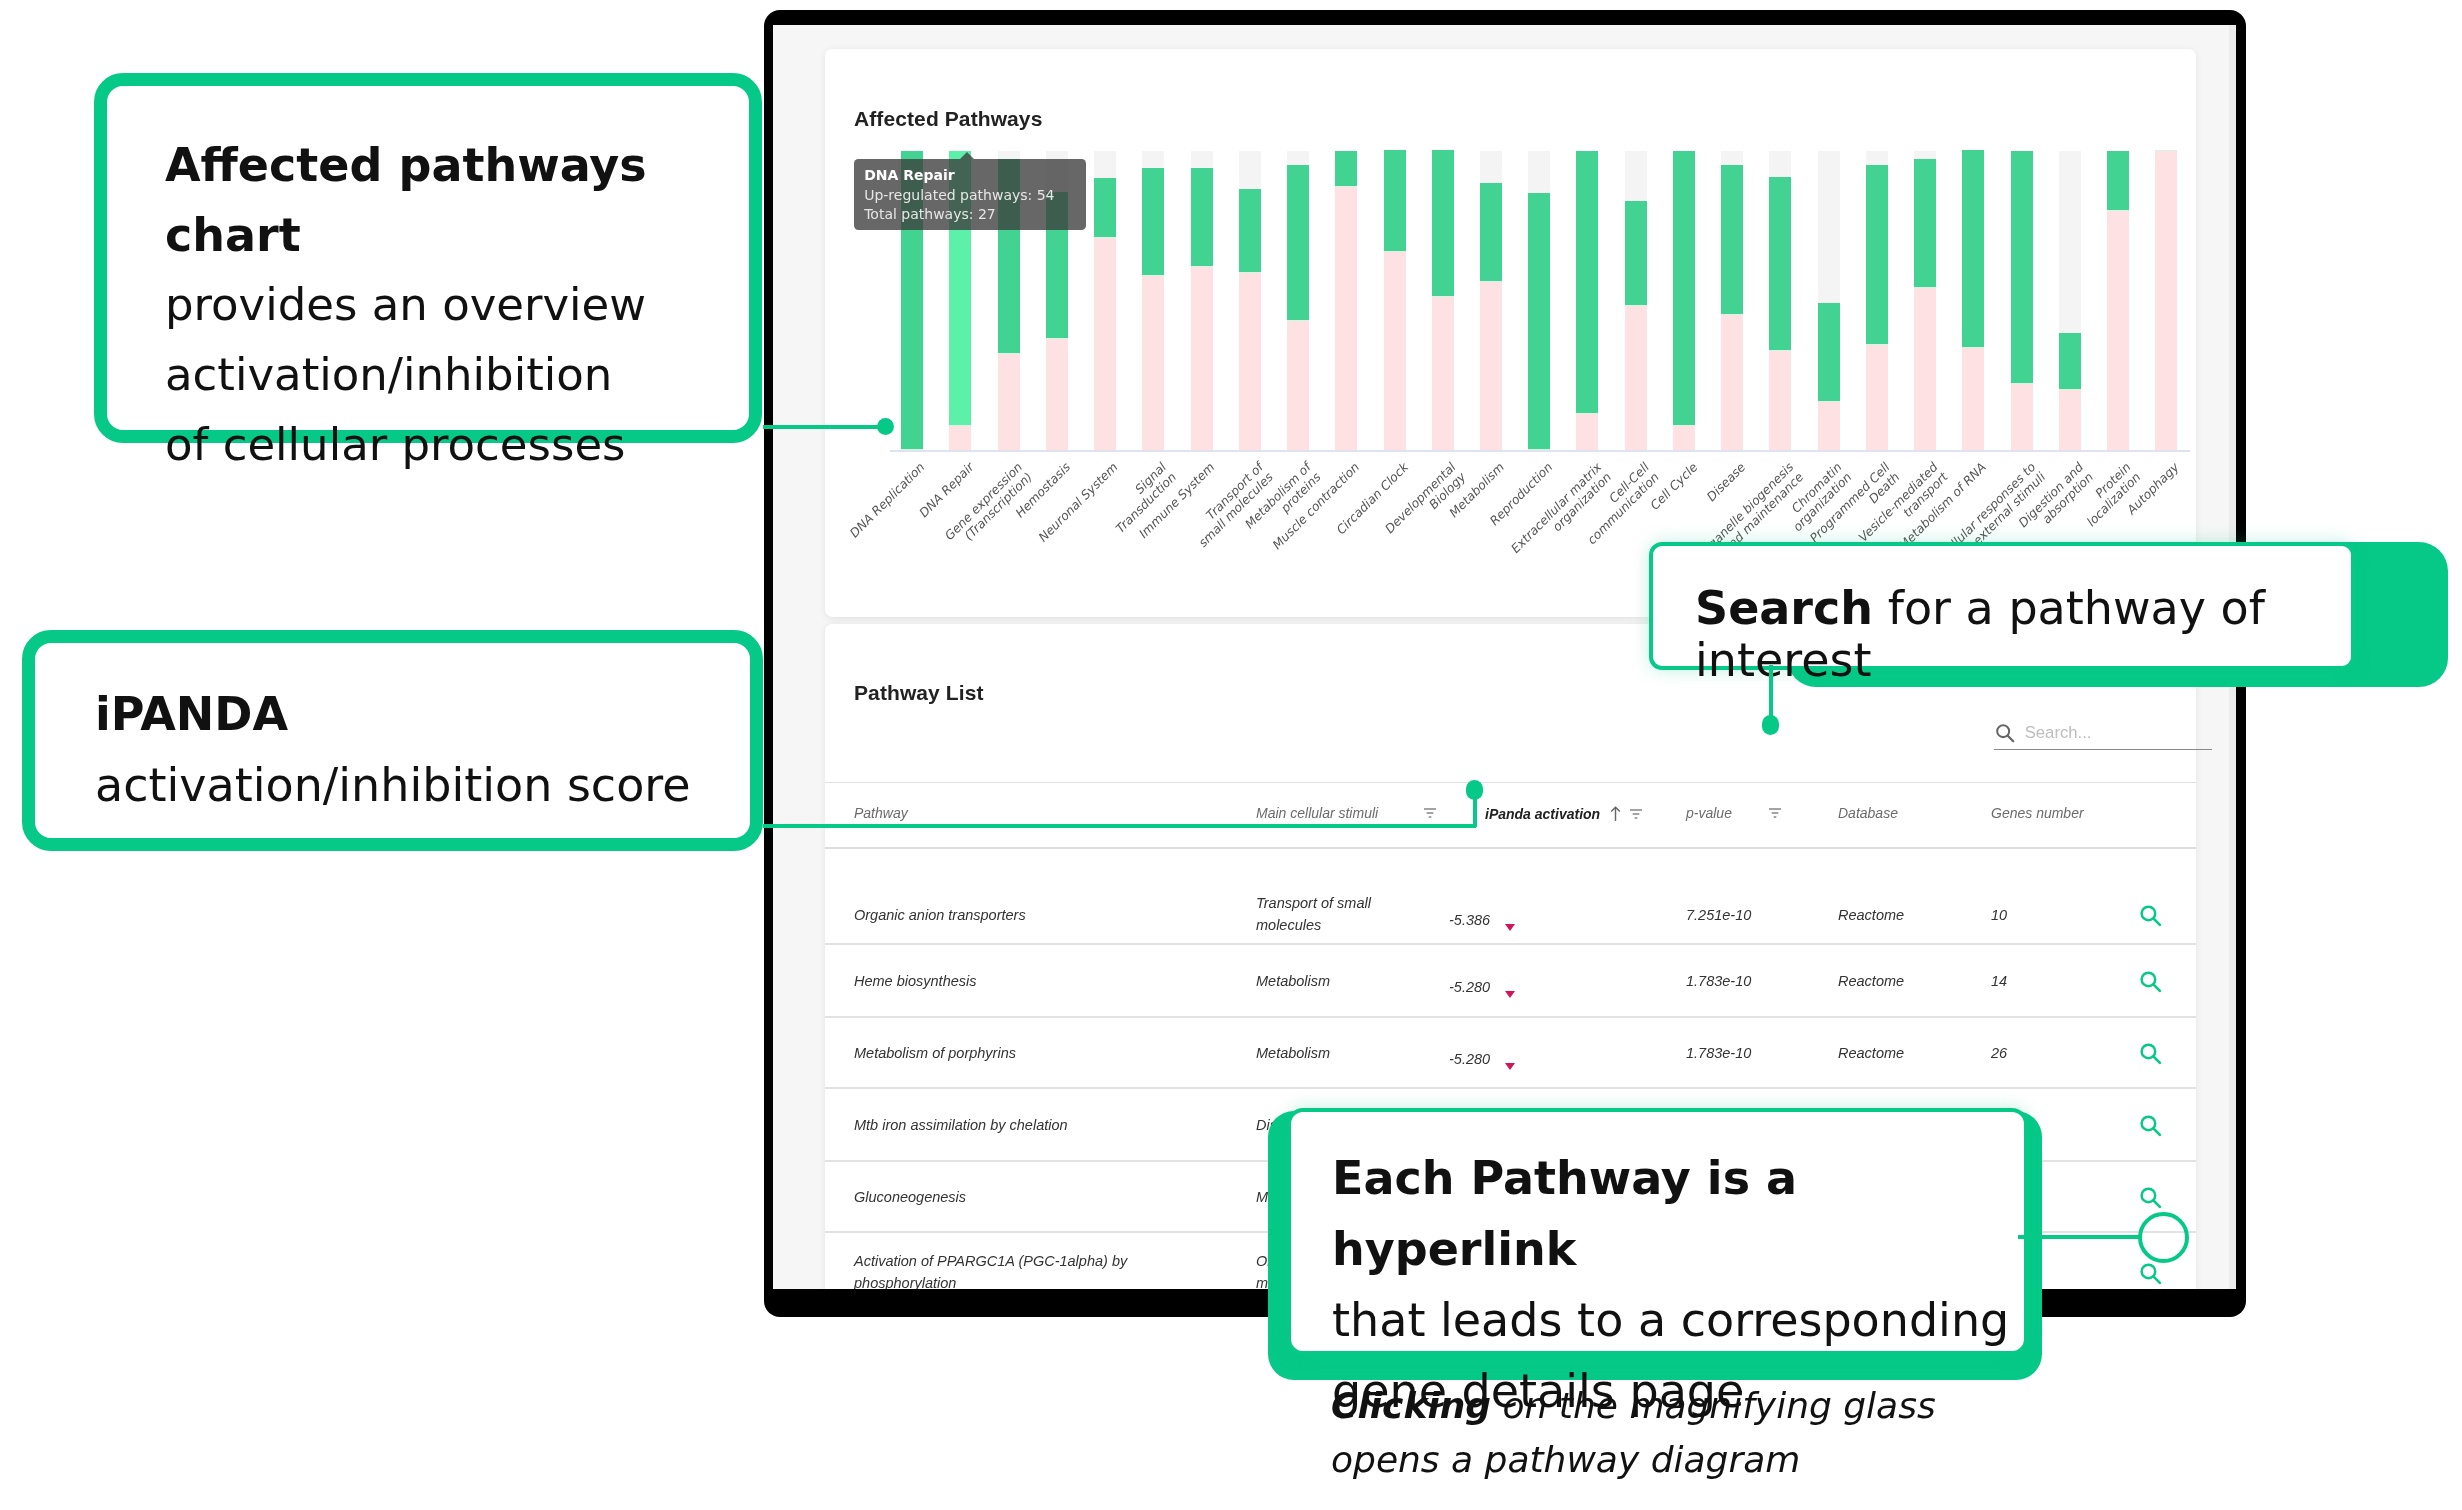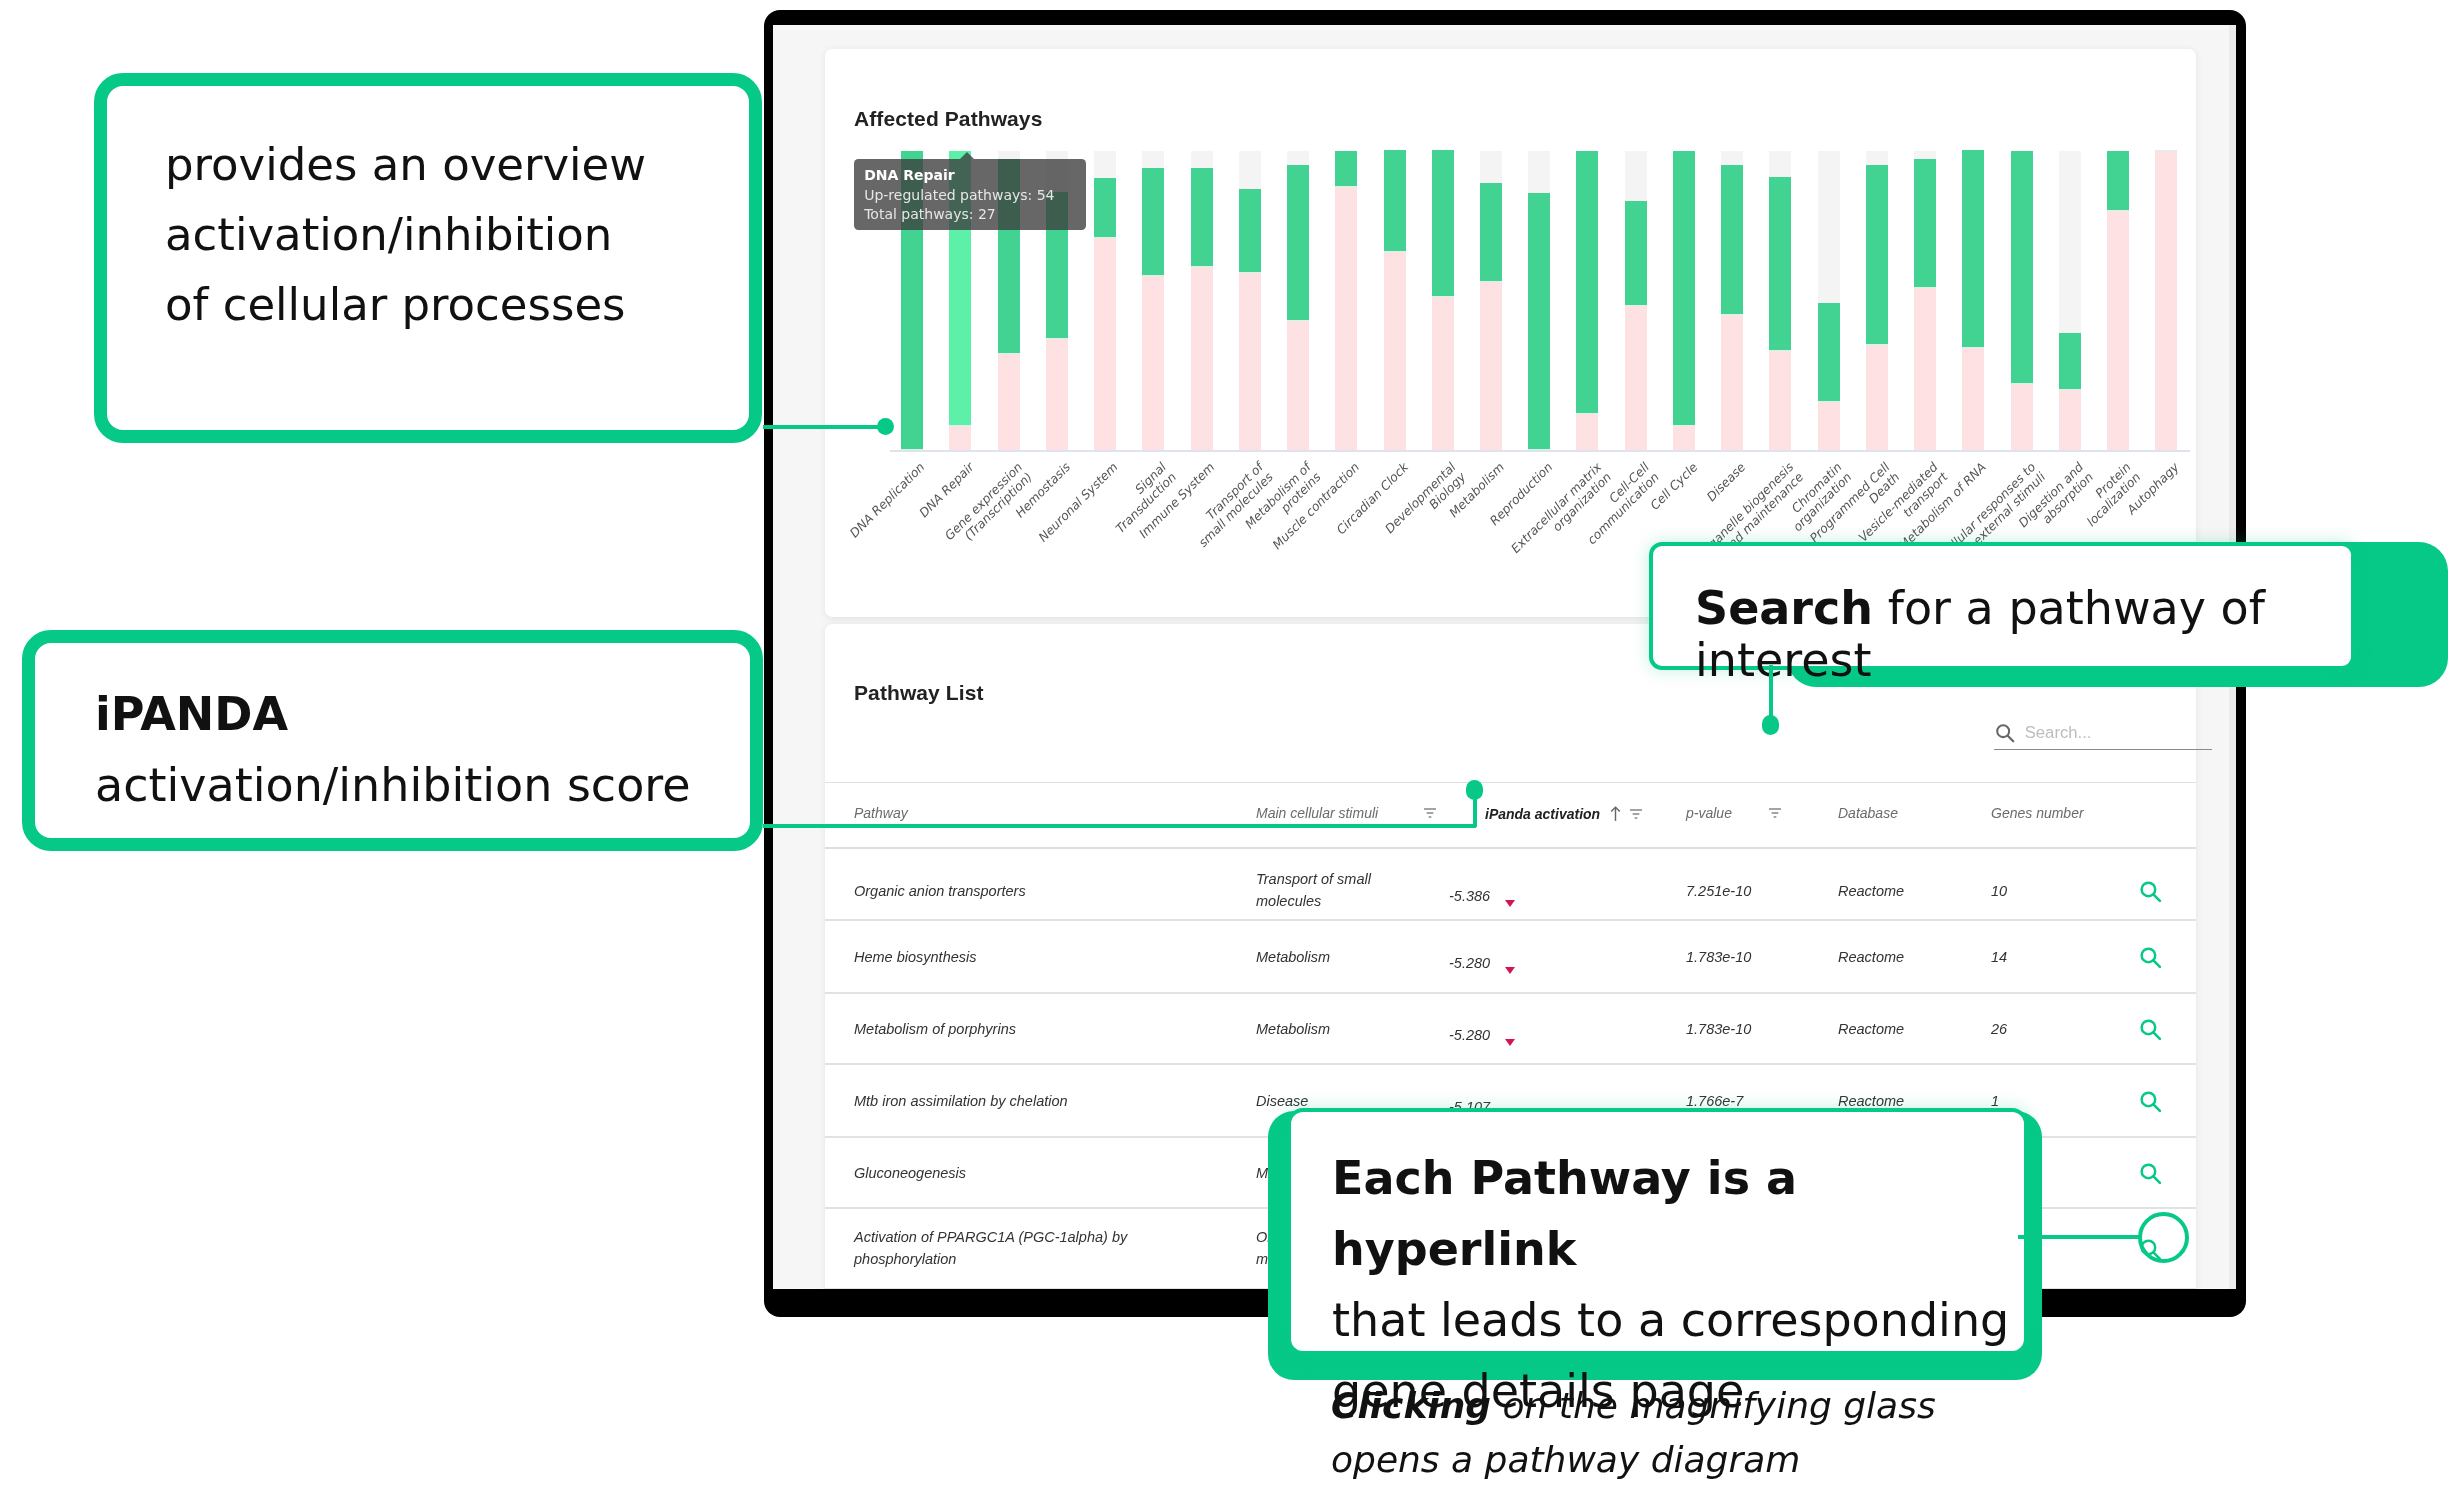--- a/index.html
+++ b/index.html
@@ -422,21 +422,21 @@
         </div>
         <div class="th" style="left:1013px">
           <span>Database</span>
         </div>
         <div class="th" style="left:1166px">
           <span>Genes number</span>
         </div>
       </div>
 
       <div id="table-body">
-          <div class="trow" style="height: 72px;">
+          <div class="trow" style="height: 72px; margin-top: 24px;">
             <div class="td pathway" style="top: 30.5px;">Organic anion transporters</div>
             <div class="td process" style="top: 19px;">Transport of small molecules</div>
             <div class="td pvalue" style="top: 30.5px;">7.251e-10</div>
             <div class="td database" style="top: 30.5px;">Reactome</div>
             <div class="td genes" style="top: 30.5px;">10</div>
             <div class="td score" style="top: 36px;">
               <span>-5.386</span>
               <span class="down-arrow"></span>
             </div>
             <div class="td action" style="top: 30px;"><svg viewBox="0 0 24 24" width="25" height="25">
@@ -512,20 +512,21 @@
               </svg></div>
           </div>
         </div>
     </div>
   </div>
 
   <div class="scrollbar-track"></div>
 </div>
 
 <div class="callout callout-chart">
+  <div class="line first">Affected pathways chart</div>
   <div class="line">provides an overview</div>
   <div class="line">activation/inhibition</div>
   <div class="line">of cellular processes</div>
 </div>
 <div class="conn" style="left:763px; top:425px; width:123px; height:3.6px;"></div>
 <div class="dot" style="left:877px; top:418px;"></div>
 
 <div class="callout callout-score">
   <div class="line first">iPANDA</div>
   <div class="line">activation/inhibition score</div>

